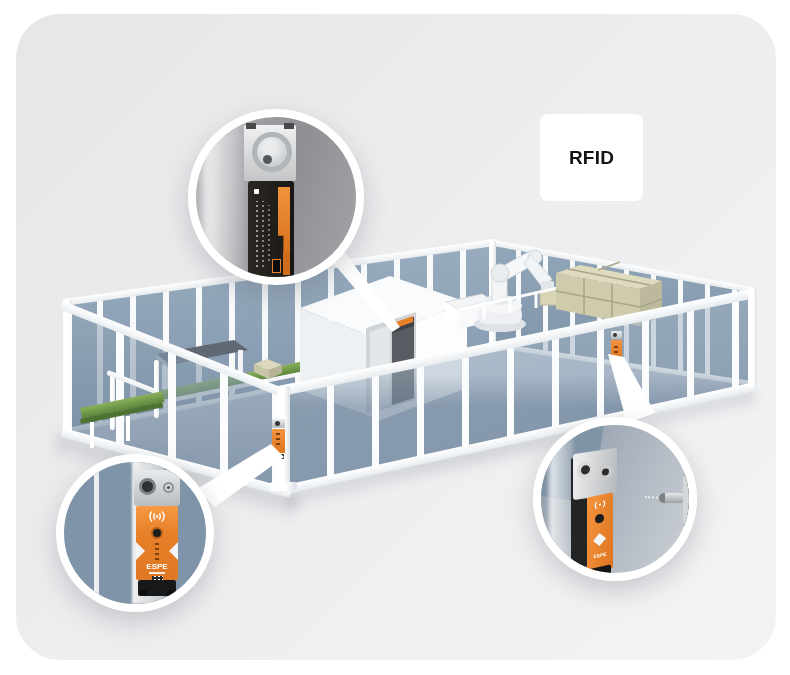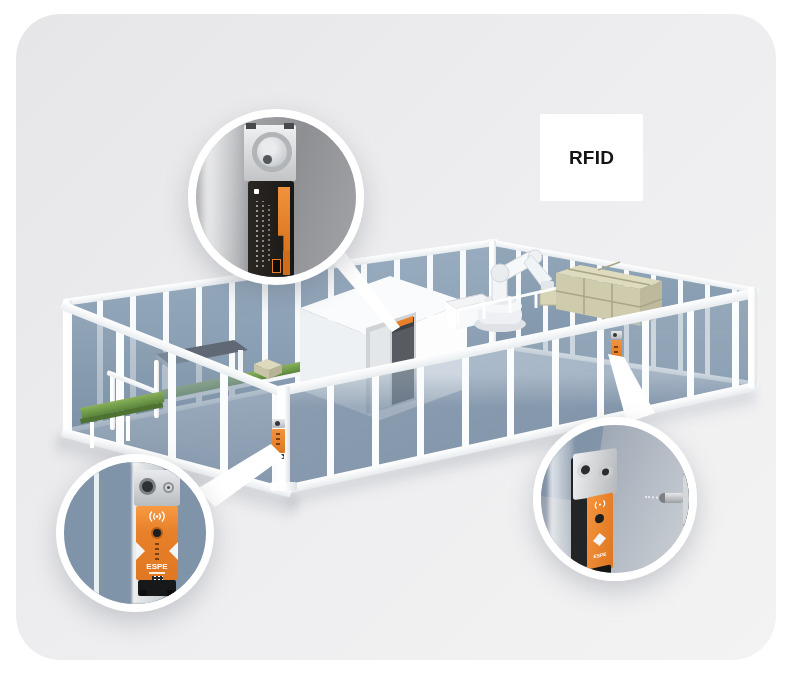--- a/index.html
+++ b/index.html
@@ -24,21 +24,21 @@
                linear-gradient(rgba(160,178,194,.50) 0 42%,rgba(114,135,158,.66) 58% 100%);}
   .w-nearleft{left:64px;top:301px;width:226px;height:193px;
     clip-path:polygon(4px 4px,222px 89px,222px 189px,4px 131px);
     background:repeating-linear-gradient(90deg,#fbfcfd 0 8px,transparent 8px 52px),
                linear-gradient(rgba(151,170,187,.55),rgba(113,134,157,.68));}
   .rail{background:linear-gradient(#ffffff,#e8ecef);transform-origin:0 0;border-radius:2px;}
   .cpost{background:linear-gradient(90deg,#ffffff 55%,#dde2e6);border-radius:2px;}
   
   .callout{border:8px solid #ffffff;border-radius:50%;overflow:hidden;
            box-shadow:0 10px 26px rgba(90,96,108,.28);}
-  .badge{background:#ffffff;border-radius:2px;display:flex;flex-direction:column;
+  .badge{background:#ffffff;border-radius:8px;display:flex;flex-direction:column;
          justify-content:center;align-items:center;color:#151515;font-weight:bold;
          font-size:19px;line-height:31px;letter-spacing:.2px;}
   .badge div{position:static;}
   .tinybrand{color:#ffffff;font-weight:bold;text-align:center;width:100%;}
   .qr{background-image:repeating-linear-gradient(0deg,#2a2a2a 0 2px,transparent 2px 4px),
       repeating-linear-gradient(90deg,#2a2a2a 0 2px,#ffffff 2px 4px);}
 </style>
 </head>
 <body>
 

